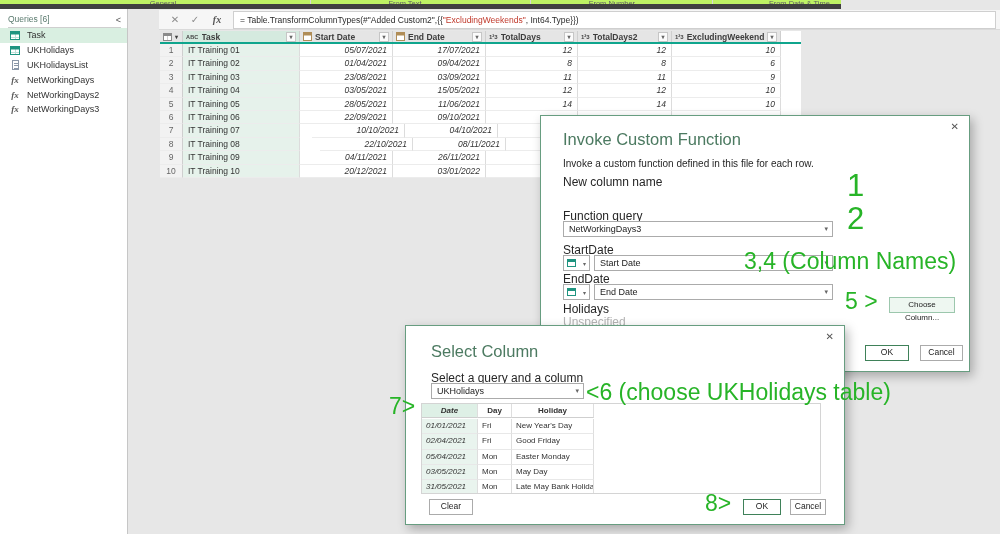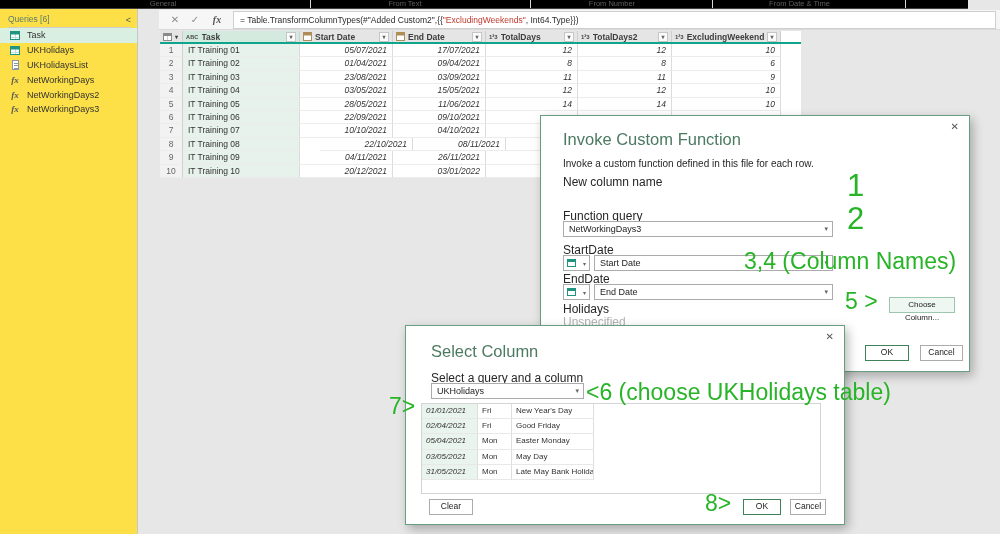--- a/index.html
+++ b/index.html
@@ -1,25 +1,25 @@
 <!DOCTYPE html>
 <html><head>
 <meta charset="utf-8">
 <style>
   html,body{margin:0;padding:0;background:#fff;}
   *{box-sizing:border-box;font-family:"Liberation Sans",sans-serif;}
   .screen{position:relative;width:1000px;height:534px;overflow:hidden;background:#e7e7e7;}
 
   
-  .ribbon{position:absolute;left:0;top:0;width:968px;height:9px;background:#000000;border-bottom:1px solid #404040;overflow:hidden;}
+  .ribbon{position:absolute;left:0;top:0;width:841px;height:9px;background:#bef264;border-bottom:5px solid #404040;overflow:hidden;}
   .ribbon .grp{position:absolute;top:-1px;font-size:7.5px;color:#5f5f5f;text-align:center;}
   .rb-div{position:absolute;top:0;width:1px;height:9px;background:#d8d8d8;}
 
   
-  .sidebar{position:absolute;left:0;top:9px;width:138px;height:525px;background:#fde047;border-right:1px solid #c6c6c6;}
+  .sidebar{position:absolute;left:0;top:9px;width:128px;height:525px;background:#ffffff;border-right:1px solid #c6c6c6;}
   .sb-head{position:relative;height:16px;margin:3px 6px 0 8px;border-bottom:1px solid #cfcfcf;font-size:8.5px;color:#5a7a6e;line-height:14px;}
   .sb-collapse{position:absolute;right:0;top:1px;font-size:9px;color:#555;}
   .q-item{display:flex;align-items:center;height:14.8px;padding-left:9px;gap:6px;font-size:9px;color:#333;}
   .q-item.sel{background:#d9efe1;}
   .qi{width:12px;display:inline-flex;justify-content:center;align-items:center;flex:none;}
   .icon-table{width:10px;height:9px;border:1px solid #1f9480;background:
       linear-gradient(#1f9480,#1f9480) 0 0/100% 2.5px no-repeat,
       linear-gradient(#bfe0d8,#bfe0d8) 0 5px/100% 1px no-repeat,
       linear-gradient(#bfe0d8,#bfe0d8) 50% 0/1px 100% no-repeat,#fff;}
   .icon-list{width:7px;height:10px;border:1px solid #8a97a8;background:
@@ -257,21 +257,21 @@
           <span class="c taskc" style="width: 117px; display: inline-block;">IT Training 06</span>
           <span class="c r" style="width: 93px; display: inline-block;">22/09/2021</span>
           <span class="c r" style="width: 93px; display: inline-block;">09/10/2021</span>
           <span class="c r" style="width: 92px; display: inline-block;"></span>
           <span class="c r" style="width: 94px; display: inline-block;"></span>
           <span class="c r" style="width: 109px; display: inline-block;"></span>
         </div>
         <div class="g-row">
           <span class="c num" style="width: 23px; display: inline-block;">7</span>
           <span class="c taskc" style="width: 117px; display: inline-block;">IT Training 07</span>
-          <span class="c r" style="width: 93px; display: inline-block;">10/10/2021</span>
+          <span class="c r" style="width: 93px; display: inline-block; margin-left: 12px;">10/10/2021</span>
           <span class="c r" style="width: 93px; display: inline-block;">04/10/2021</span>
           <span class="c r" style="width: 92px; display: inline-block;"></span>
           <span class="c r" style="width: 94px; display: inline-block;"></span>
           <span class="c r" style="width: 109px; display: inline-block;"></span>
         </div>
         <div class="g-row">
           <span class="c num" style="width: 23px; display: inline-block;">8</span>
           <span class="c taskc" style="width: 117px; display: inline-block;">IT Training 08</span>
           <span class="c r" style="width: 93px; display: inline-block; margin-left: 20px;">22/10/2021</span>
           <span class="c r" style="width: 93px; display: inline-block;">08/11/2021</span>
@@ -333,20 +333,25 @@
   </div>
 
   <div class="dialog z40" style="left:405px;top:325px;width:440px;height:200px;">
     <div class="dlg-close">✕</div>
     <div class="dlg-title" style="left:25px;top:16px;">Select Column</div>
     <div class="lbl" style="left:25px;top:45px;">Select a query and a column</div>
     <div class="sel-box" style="left:25px;top:57px;width:153px;">UKHolidays</div>
 
     <div class="preview">
       <div id="p-table">
+          <div class="p-row ph">
+            <span class="pc datec" style="width: 56px;">Date</span>
+            <span class="pc" style="width: 34px;">Day</span>
+            <span class="pc" style="width: 82px;">Holiday</span>
+          </div>
           <div class="p-row">
             <span class="pc datec" style="width: 56px;">01/01/2021</span>
             <span class="pc" style="width: 34px;">Fri</span>
             <span class="pc" style="width: 82px;">New Year's Day</span>
           </div>
           <div class="p-row">
             <span class="pc datec" style="width: 56px;">02/04/2021</span>
             <span class="pc" style="width: 34px;">Fri</span>
             <span class="pc" style="width: 82px;">Good Friday</span>
           </div>

